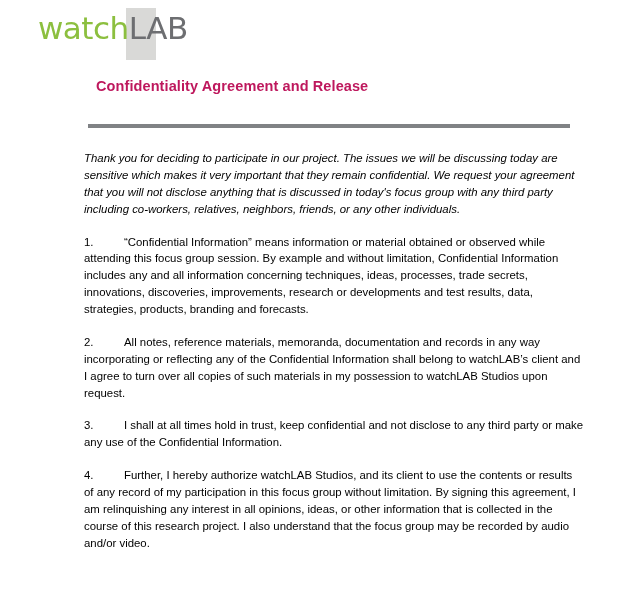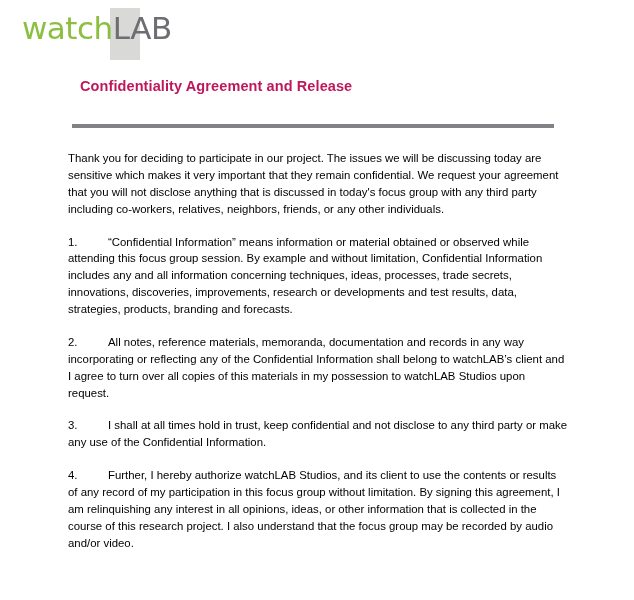--- a/index.html
+++ b/index.html
@@ -12,20 +12,21 @@
     background: #ffffff;
     font-family: "Liberation Sans", sans-serif;
     color: #000000;
     overflow: hidden;
   }
   .page {
     position: relative;
     width: 558px;
     height: 600px;
     background: #ffffff;
+    margin-left: 16px;
   }
 
   
   .logo-wrap {
     position: absolute;
     left: 22px;
     top: 8px;
     width: 200px;
     height: 52px;
   }
@@ -70,20 +71,21 @@
   .rule {
     margin-top: 30px;
     margin-left: 4px;
     width: 482px;
     height: 4px;
     background: #808285;
   }
   .intro {
     margin-top: 22px;
     font-size: 11.4px;
+    font-style: italic;
     line-height: 1.48;
     color: #000;
   }
   .intro.second {
     margin-top: 16px;
   }
   .para {
     margin-top: 16px;
     font-size: 11.4px;
     line-height: 1.48;
@@ -116,20 +118,20 @@
     <div class="doc-title">Confidentiality Agreement and Release</div>
 
     <div class="rule"></div>
 
     <div class="intro">Thank you for deciding to participate in our project. The issues we will be discussing today are sensitive which makes it very important that they remain confidential. We request your agreement that you will not disclose anything that is discussed in today's focus group with any third party including co-workers, relatives, neighbors, friends, or any other individuals.</div>
 
 
 
     <div class="para"><span class="num">1.</span><span>“Confidential Information” means information or material obtained or observed while attending this focus group session. By example and without limitation, Confidential Information includes any and all information concerning techniques, ideas, processes, trade secrets, innovations, discoveries, improvements, research or developments and test results, data, strategies, products, branding and forecasts.</span></div>
 
-    <div class="para"><span class="num">2.</span><span>All notes, reference materials, memoranda, documentation and records in any way incorporating or reflecting any of the Confidential Information shall belong to watchLAB’s client and I agree to turn over all copies of this materials in my possession to watchLAB Studios upon request.</span></div>
+    <div class="para"><span class="num">2.</span><span>All notes, reference materials, memoranda, documentation and records in any way incorporating or reflecting any of the Confidential Information shall belong to watchLAB’s client and I agree to turn over all copies of such materials in my possession to watchLAB Studios upon request.</span></div>
 
     <div class="para"><span class="num">3.</span><span>I shall at all times hold in trust, keep confidential and not disclose to any third party or make any use of the Confidential Information.</span></div>
 
     <div class="para"><span class="num">4.</span><span>Further, I hereby authorize watchLAB Studios, and its client to use the contents or results of any record of my participation in this focus group without limitation. By signing this agreement, I am relinquishing any interest in all opinions, ideas, or other information that is collected in the course of this research project. I also understand that the focus group may be recorded by audio and/or video.</span></div>
 
   </div>
 </div>
 
 </body></html>

